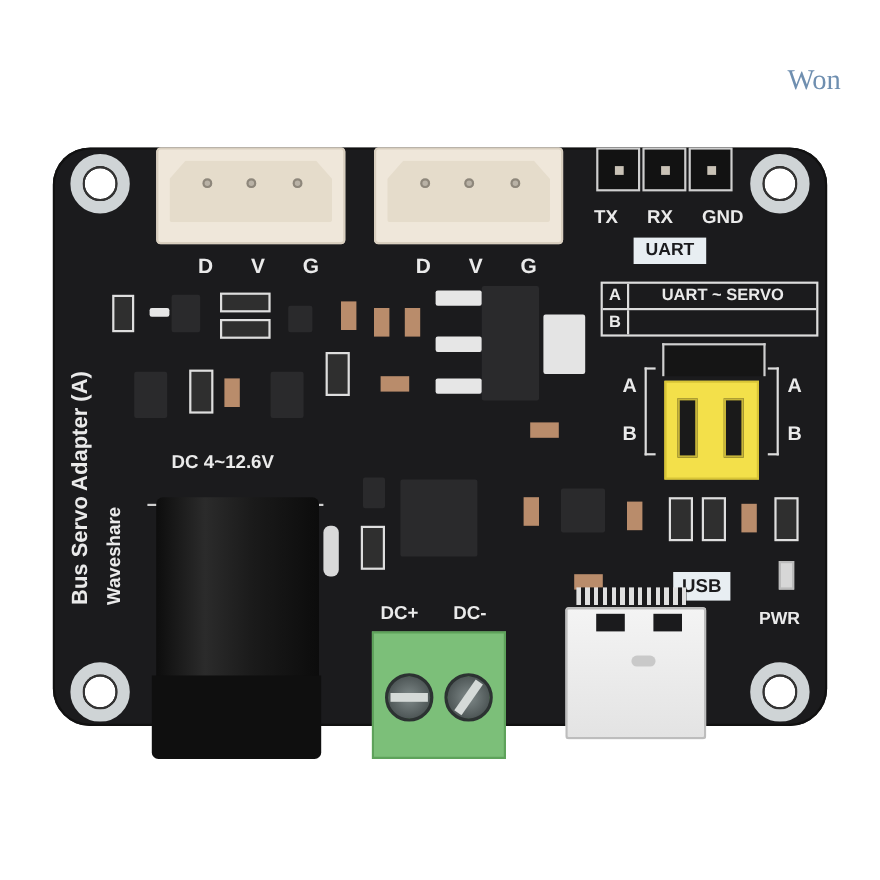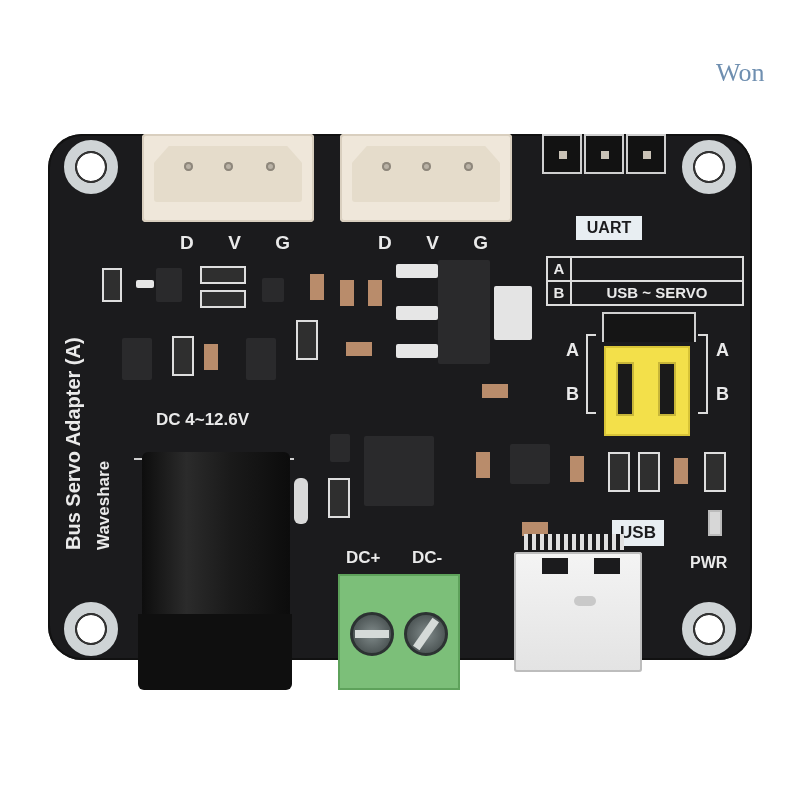--- a/index.html
+++ b/index.html
@@ -83,29 +83,34 @@
     <div class="hdr-pin" style="position:relative;">
         <i></i>
       </div>
     <div class="hdr-pin" style="position:relative;">
         <i></i>
       </div>
     <div class="hdr-pin" style="position:relative;">
         <i></i>
       </div>
   </div>
+  <div class="abs silk" style="left:492px; top:54px; font-size:17px; width:136px; display:flex; justify-content:space-between;">
+    <span>TX</span>
+    <span>RX</span>
+    <span>GND</span>
+  </div>
   <div class="abs label-inv" style="left:528px; top:82px; width:66px; height:24px; line-height:24px; font-size:16px;">UART</div>
 
   <div class="abs silk-box" style="left:498px; top:122px; width:194px; height:46px;">
     <div style="display:flex; height:22px; border-bottom:2px solid #dcdcdc;">
       <span class="silk" style="width:22px; text-align:center; border-right:2px solid #dcdcdc; font-size:15px; line-height:22px;">A</span>
+      <span class="silk" style="flex:1; text-align:center; font-size:15px; line-height:22px;">UART ~ SERVO</span>
     </div>
     <div style="display:flex; height:22px;">
       <span class="silk" style="width:22px; text-align:center; border-right:2px solid #dcdcdc; font-size:15px; line-height:22px;">B</span>
-      <span class="silk" style="flex:1; text-align:center; font-size:15px; line-height:22px;">USB ~ SERVO</span>
     </div>
   </div>
 
   <div class="abs silk" style="left:518px; top:206px; font-size:18px;">A</div>
   <div class="abs silk" style="left:518px; top:250px; font-size:18px;">B</div>
   <div class="abs silk" style="left:668px; top:206px; font-size:18px;">A</div>
   <div class="abs silk" style="left:668px; top:250px; font-size:18px;">B</div>
   <div class="abs" style="left:538px; top:200px; width:8px; height:76px; border:2px solid #dcdcdc; border-right:none;"></div>
   <div class="abs" style="left:650px; top:200px; width:8px; height:76px; border:2px solid #dcdcdc; border-left:none;"></div>
   <div class="abs" style="left:554px; top:178px; width:90px; height:28px; background:#151515; border:2px solid #cfcfcf; border-bottom:none;"></div>

